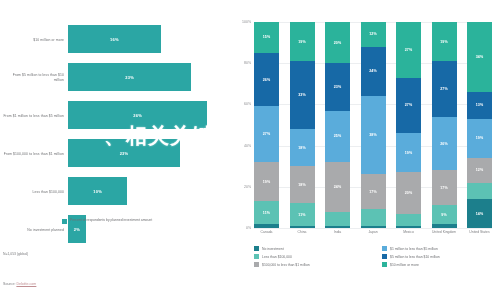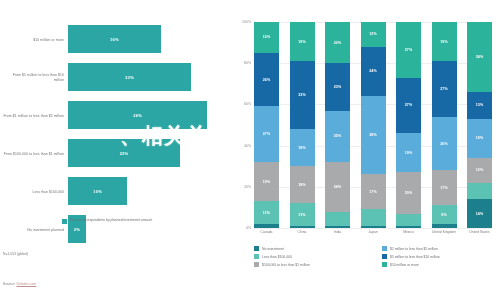--- a/index.html
+++ b/index.html
@@ -59,21 +59,21 @@
   .rl-sw{width:5px;height:5px;flex:0 0 auto;}
   .rl-tx{color:#6e6f72;font-size:3.4px;white-space:nowrap;}
 
   
   .overlay{position:absolute;left:0;top:0;width:500px;height:300px;pointer-events:none;}
   .ov-line{
     position:absolute;color:#ffffff;font-weight:bold;
     font-size:21px;letter-spacing:1px;white-space:nowrap;
     text-shadow:0 0 2px rgba(255,255,255,.55);
   }
-  .ov1{left:120px;top:122px;}
+  .ov1{left:104px;top:122px;}
   .ov2{left:126px;top:196px;}
 </style>
 </head>
 <body>
 
 <div id="root">
 
   <div class="left-panel">
     <div class="hbar-rows">
 

